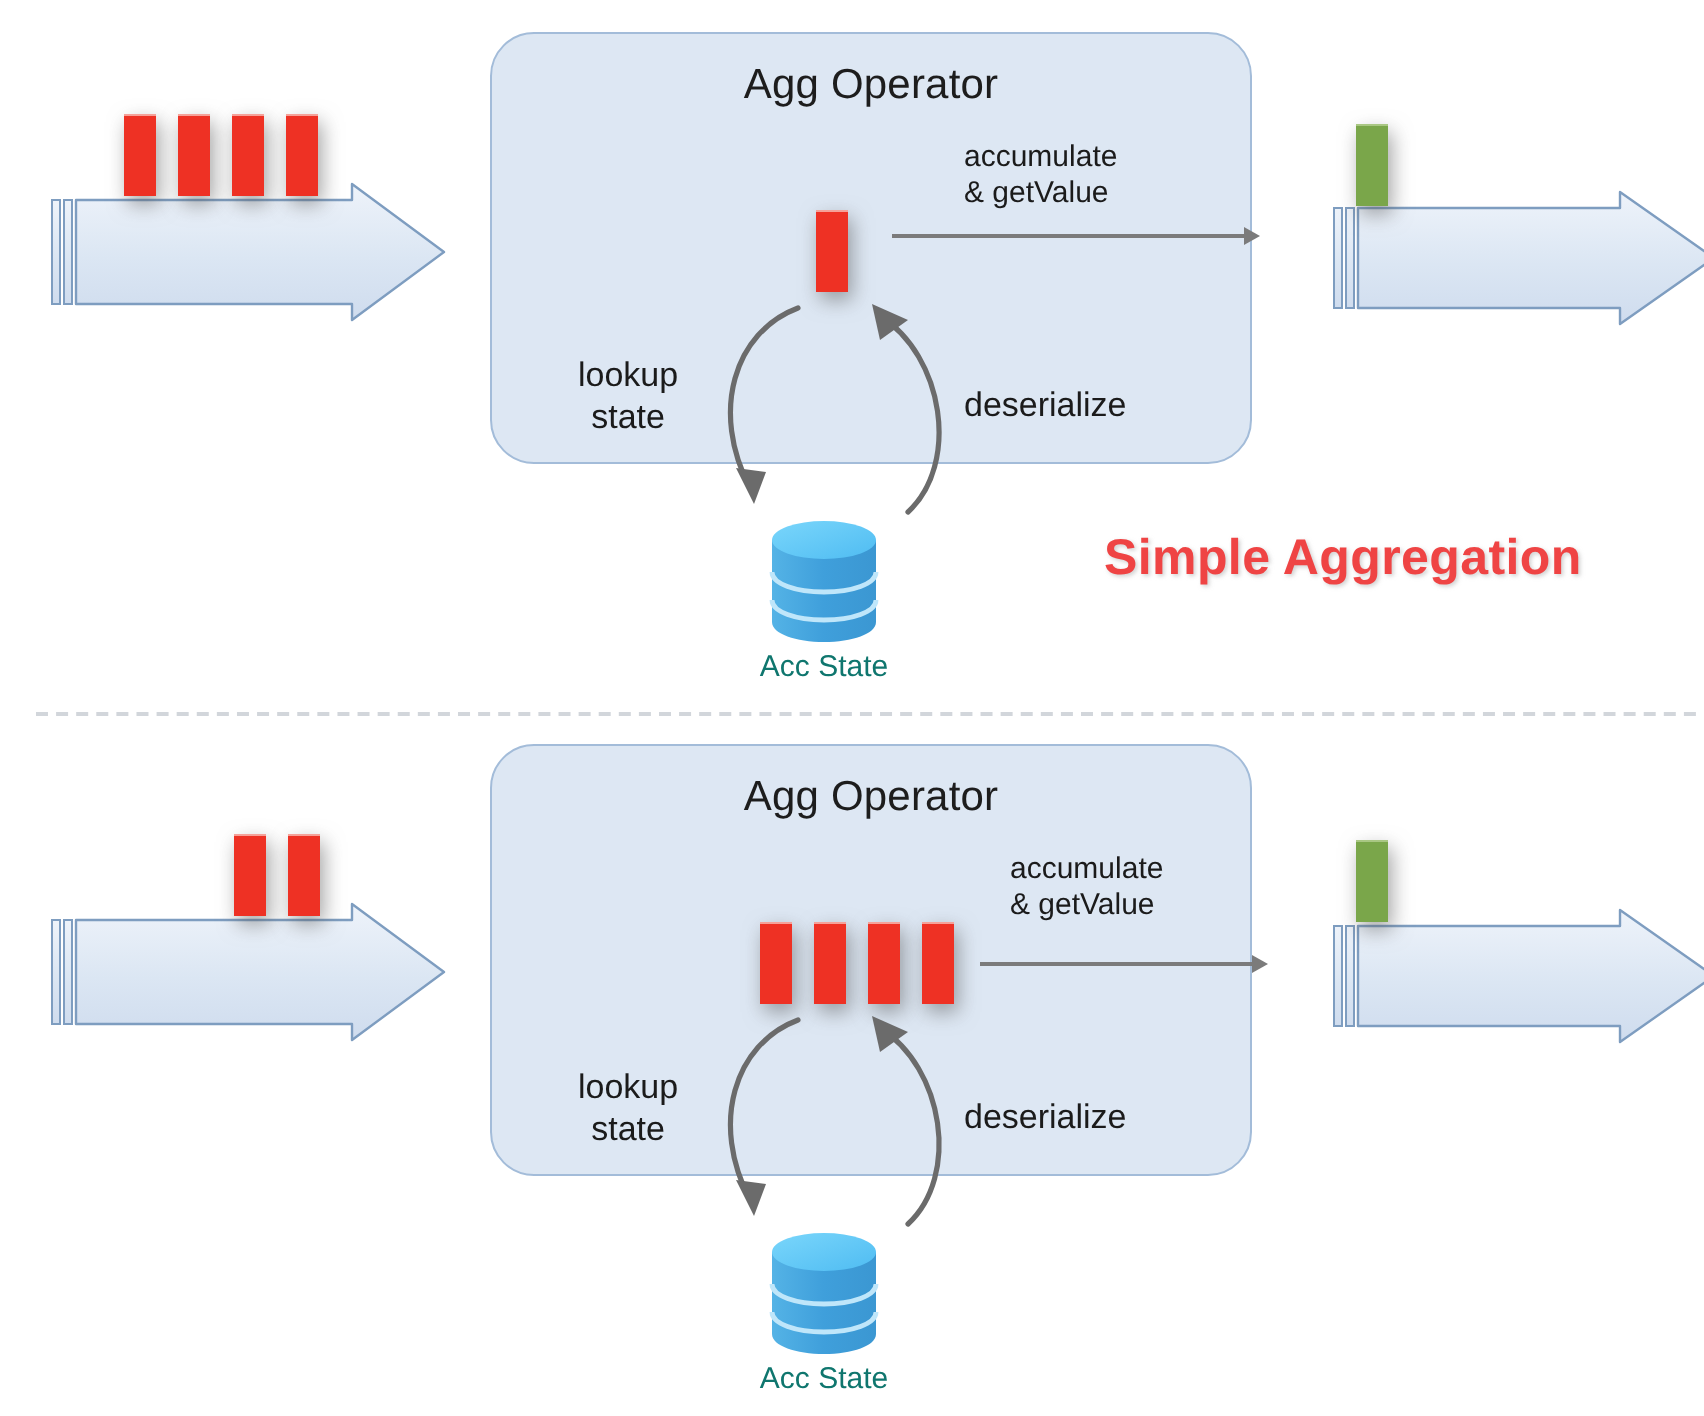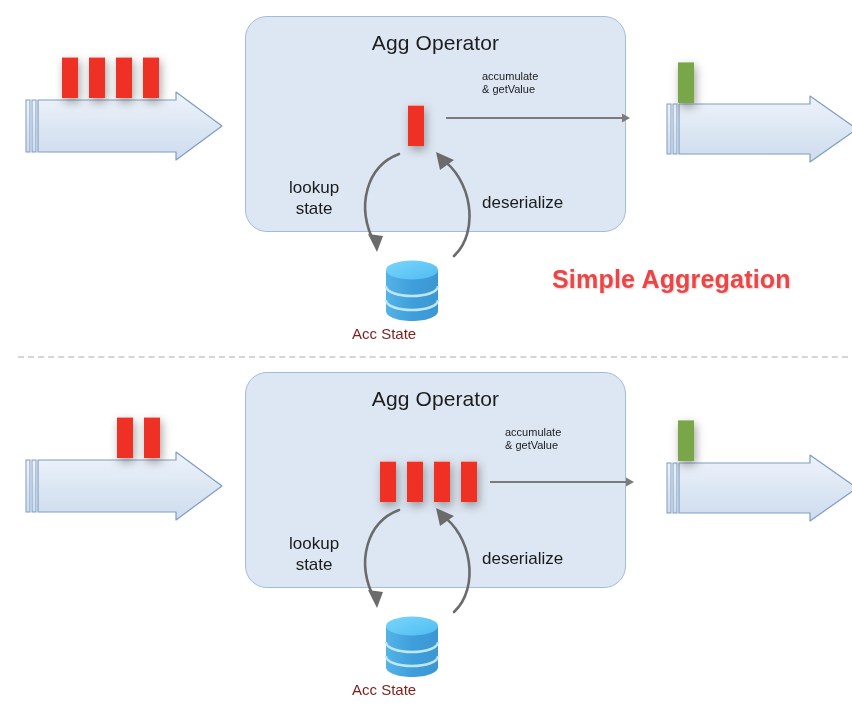--- a/index.html
+++ b/index.html
@@ -61,32 +61,32 @@
   .curve svg{display:block;overflow:visible;}
 
   
   .label{
     position:absolute;
     font-size:17px;
     color:#1b1b1b;
     line-height:1.22;
     white-space:pre-line;
   }
-  .label.accum{font-size:11px;text-align:left;}
+  .label.accum{font-size:15px;text-align:left;}
   .label.lookup{text-align:center;}
   .label.deser{text-align:center;}
 
   
   .db{position:absolute;}
   .db svg{display:block;}
   .db-label{
     position:absolute;
-    text-align:left;
+    text-align:center;
     font-size:15px;
-    color:#7f1d1d;
+    color:#0f766e;
     width:120px;
   }
 
   
   .section-title{
     position:absolute;
     font-size:25px;
     font-weight:bold;
     color:#ef4444;
     letter-spacing:0.2px;

